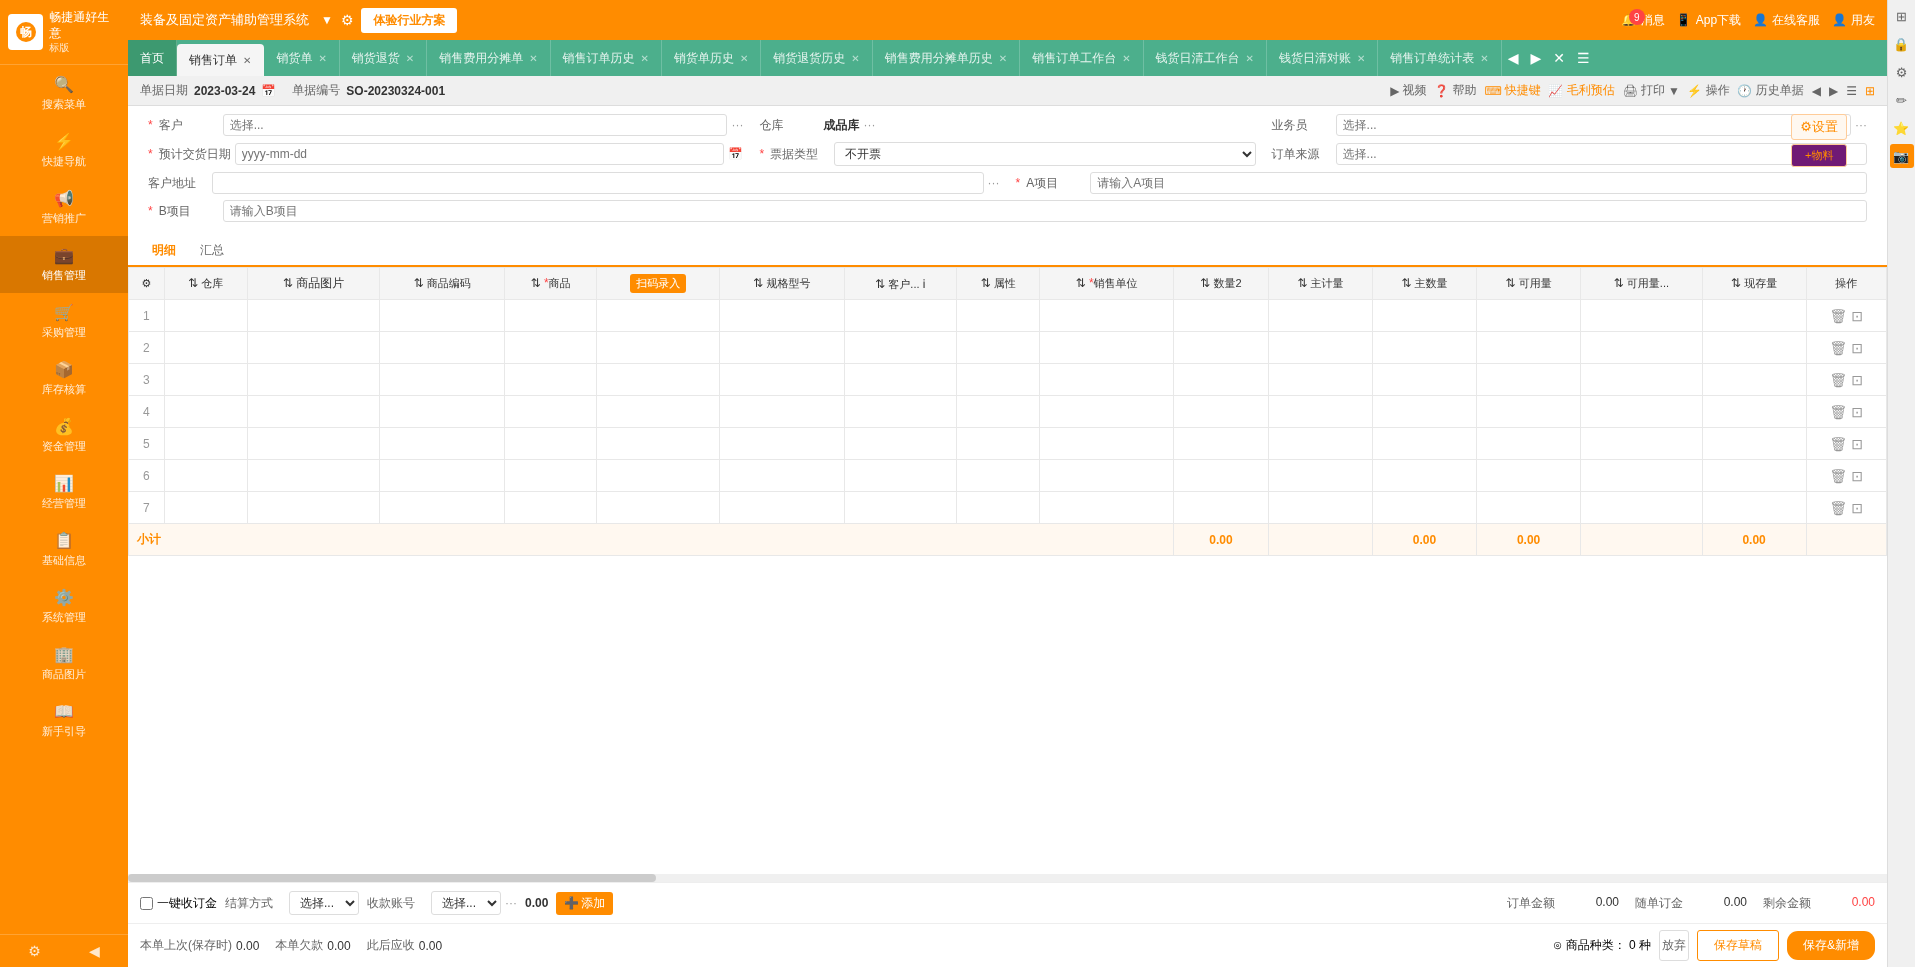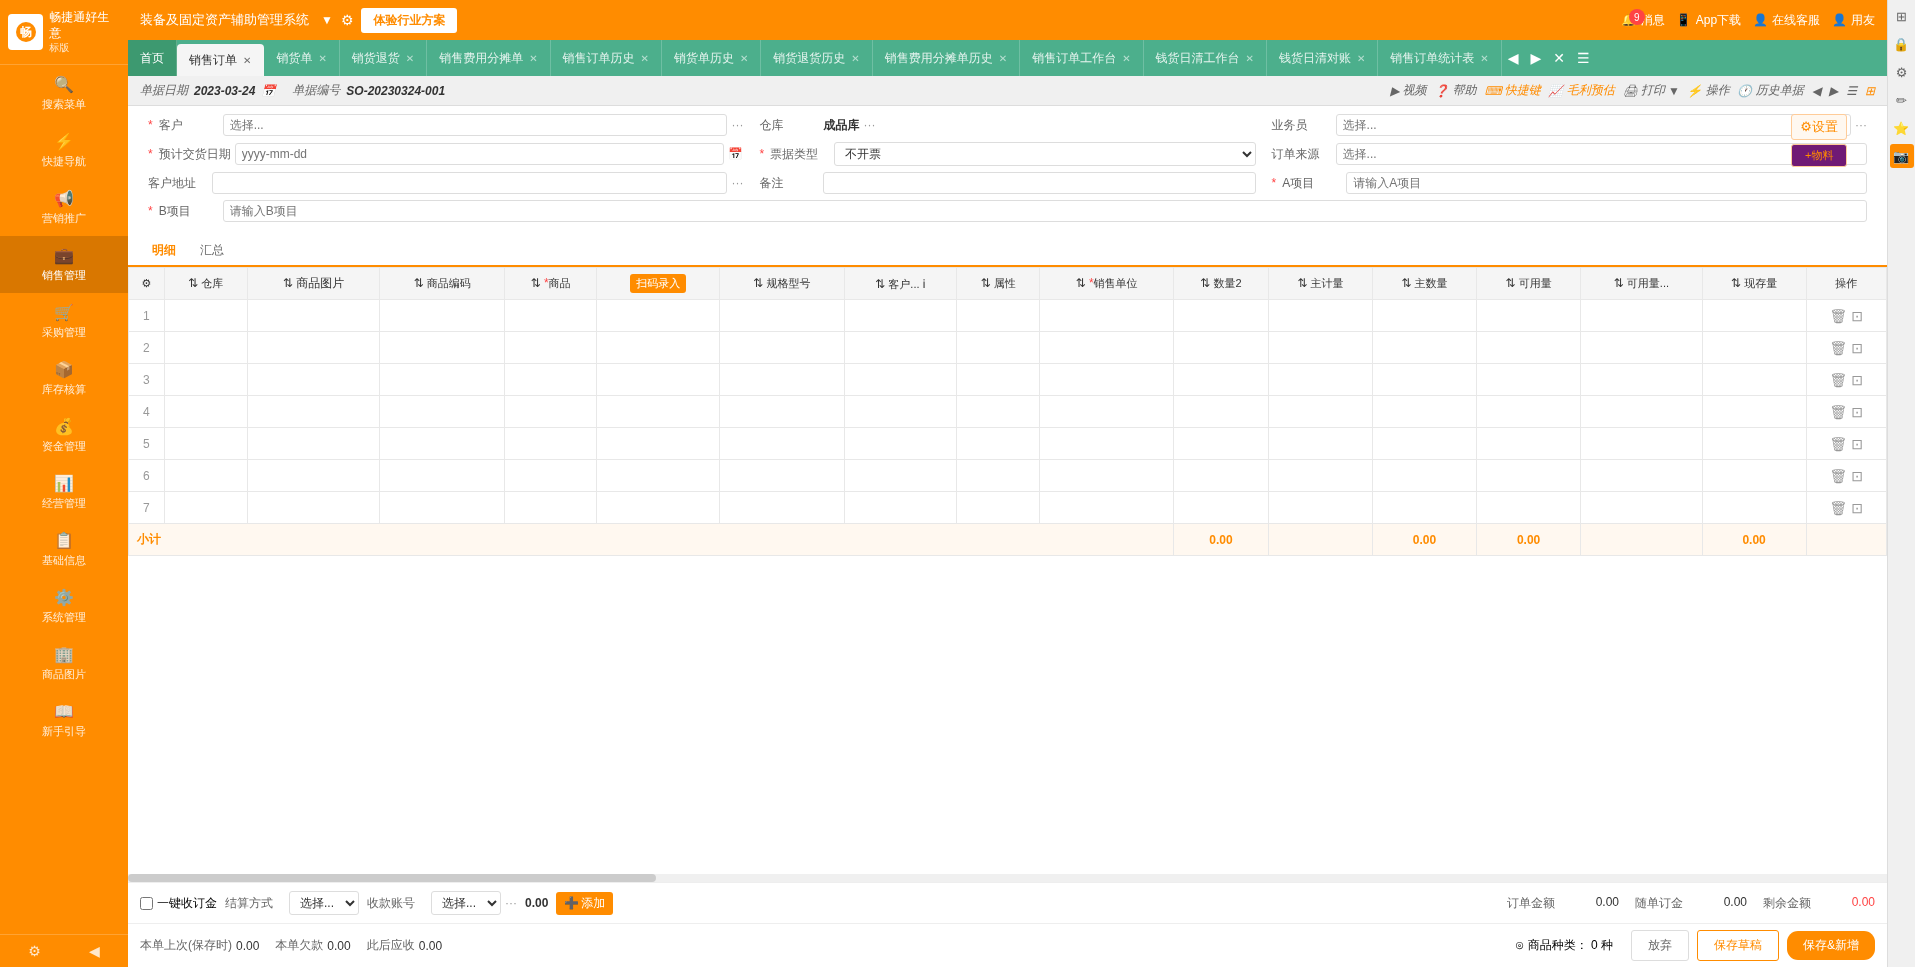--- a/index.html
+++ b/index.html
@@ -37,21 +37,21 @@
     .tab-item { padding: 0 12px; height: 36px; display: flex; align-items: center; cursor: pointer; color: rgba(255,255,255,0.85); white-space: nowrap; font-size: 12px; border-right: 1px solid rgba(255,255,255,0.2); position: relative; flex-shrink: 0; }
     .tab-item.active { background: #f5f5f5; color: #333; border-radius: 4px 4px 0 0; margin-top: 4px; height: 32px; }
     .tab-item .close-tab { margin-left: 6px; font-size: 10px; opacity: 0.7; }
     .tab-home { background: #3d9970; color: white; }
     .tab-nav-btn { color: white; padding: 0 6px; cursor: pointer; font-size: 14px; display: flex; align-items: center; height: 36px; }
 
     
     .content { flex: 1; background: white; display: flex; flex-direction: column; overflow: hidden; }
     
     
-    .form-toolbar { background: #f0f0f0; border-bottom: 1px solid #ddd; padding: 6px 12px; display: flex; align-items: center; gap: 16px; font-style: italic; }
+    .form-toolbar { background: #f0f0f0; border-bottom: 1px solid #ddd; padding: 6px 12px; display: flex; align-items: center; gap: 16px; }
     .form-field-group { display: flex; align-items: center; gap: 6px; }
     .form-label { color: #666; }
     .form-value { color: #333; font-weight: bold; }
     .form-actions { margin-left: auto; display: flex; align-items: center; gap: 8px; }
     .action-btn { color: #666; cursor: pointer; display: flex; align-items: center; gap: 3px; font-size: 12px; }
     .action-btn-primary { color: #ff8c00; }
     .form-row { display: flex; align-items: center; gap: 0; margin-bottom: 6px; }
     .form-field { display: flex; align-items: center; flex: 1; gap: 4px; padding: 0 8px; }
     .field-required { color: #ff4444; margin-right: 2px; }
     .field-label { color: #666; white-space: nowrap; min-width: 60px; }
@@ -81,21 +81,21 @@
     .footer-form { padding: 8px 12px; border-top: 1px solid #eee; display: flex; align-items: center; gap: 8px; background: white; }
     .checkbox-field { display: flex; align-items: center; gap: 4px; }
     .footer-field { display: flex; align-items: center; gap: 4px; }
     
     
     .bottom-bar { background: white; border-top: 1px solid #eee; padding: 6px 12px; display: flex; align-items: center; gap: 16px; }
     .bottom-stat { display: flex; align-items: center; gap: 4px; color: #666; }
     .bottom-stat-val { color: #333; }
     .bottom-right { margin-left: auto; display: flex; align-items: center; gap: 8px; }
     .summary-row { display: flex; justify-content: space-between; gap: 24px; color: #666; font-size: 12px; }
-    .btn-discard { border: 1px solid #ddd; background: white; color: #666; padding: 6px 16px; border-radius: 3px; cursor: pointer; margin-left: 10px; }
+    .btn-discard { border: 1px solid #ddd; background: white; color: #666; padding: 6px 2px; border-radius: 3px; cursor: pointer; }
     .btn-save-draft { border: 1px solid #ff8c00; background: white; color: #ff8c00; padding: 6px 16px; border-radius: 3px; cursor: pointer; }
     .btn-save-new { background: #ff8c00; color: white; border: none; padding: 6px 16px; border-radius: 11px; cursor: pointer; }
     
     
     .right-sidebar { width: 28px; background: #f0f0f0; border-left: 1px solid #ddd; display: flex; flex-direction: column; align-items: center; padding: 4px 0; gap: 4px; }
     .right-sidebar-btn { width: 24px; height: 24px; display: flex; align-items: center; justify-content: center; cursor: pointer; color: #666; font-size: 13px; border-radius: 3px; }
     .right-sidebar-btn.active { background: #ff8c00; color: white; }
     
     
     .scrollbar-area { height: 8px; background: #f0f0f0; position: relative; overflow: hidden; }
@@ -357,24 +357,20 @@
           <span class="field-label">订单来源</span>
           <input class="field-input" type="text" style="min-width: 80px;" placeholder="选择...">
         </div>
       </div>
 
       <div class="form-row" style="margin-top:6px;">
         <div class="form-field" style="flex:1.2;">
           <span class="field-label">客户地址</span>
           <input class="field-input" type="text" style="min-width: 120px;">
           <span class="field-dots">···</span>
-        </div>
-        <div class="form-field" style="flex:1;">
-          <span class="field-label">备注</span>
-          <input class="field-input" type="text" style="min-width: 120px;">
         </div>
         <div class="form-field" style="flex:1.2;">
           <span class="field-required">*</span>
           <span class="field-label">A项目</span>
           <input class="field-input" type="text" style="min-width: 120px;" placeholder="请输入A项目">
         </div>
       </div>
 
       <div class="form-row" style="margin-top:6px; padding-bottom:8px;">
         <div class="form-field" style="flex:1.2;">

